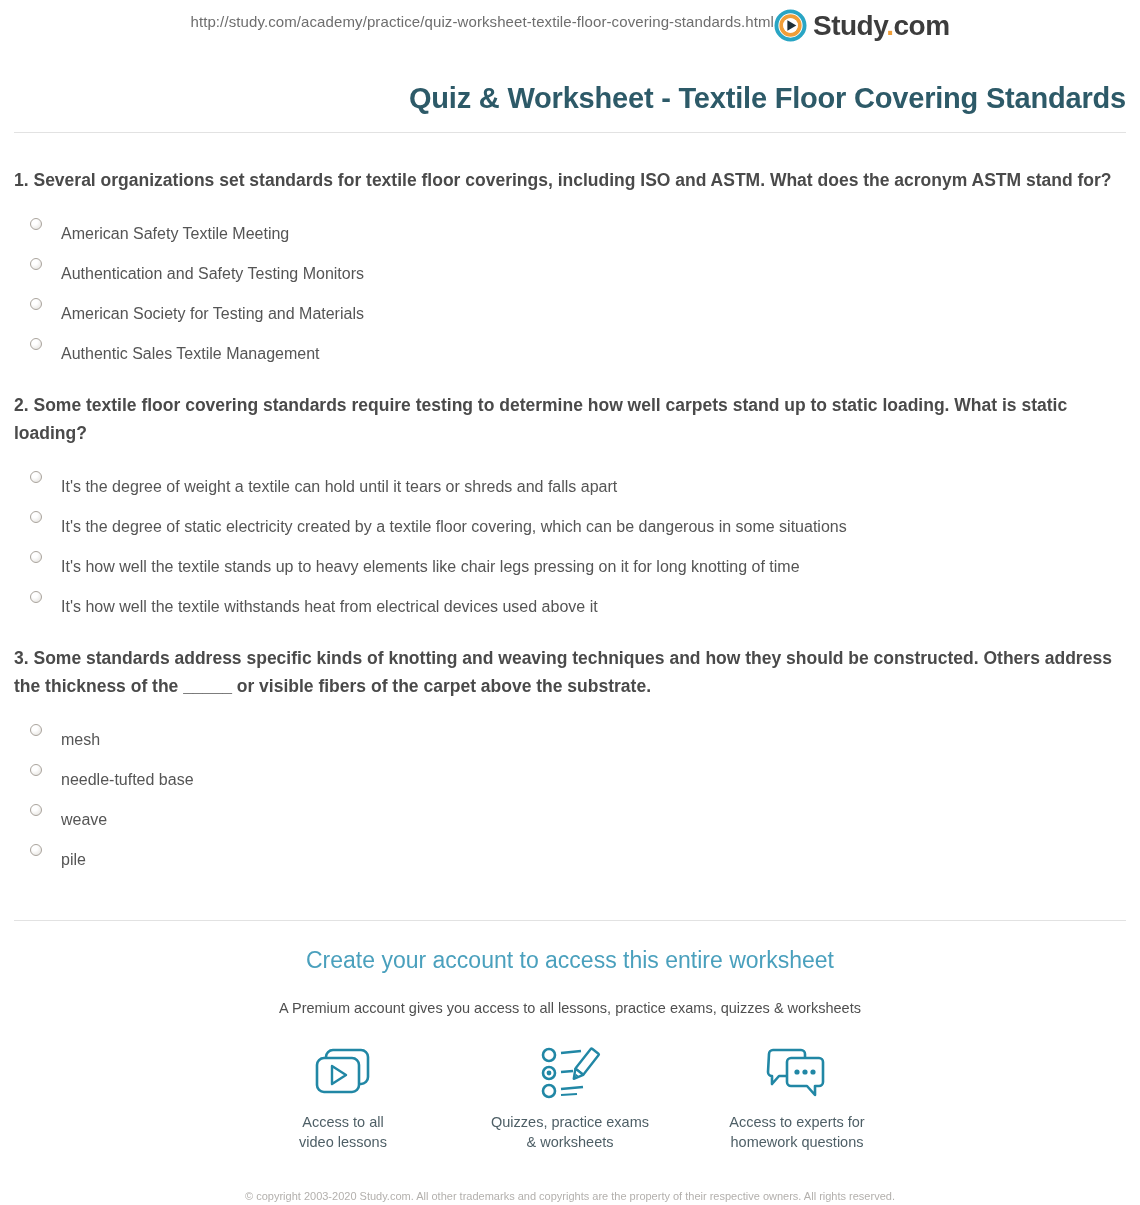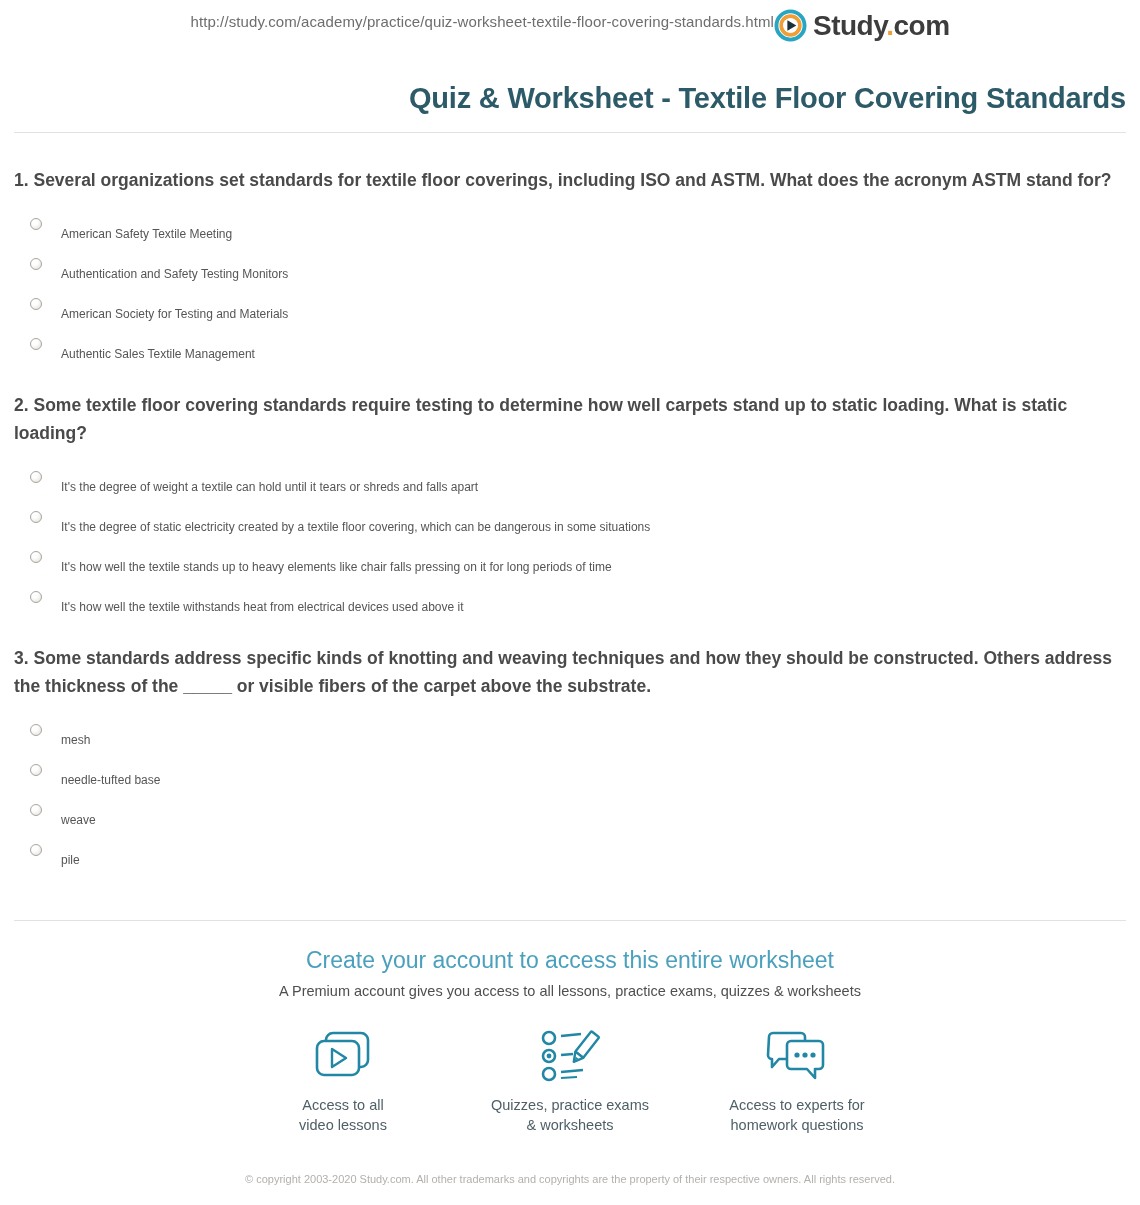--- a/index.html
+++ b/index.html
@@ -71,37 +71,37 @@
   .radio {
     width: 12px;
     height: 12px;
     border-radius: 50%;
     border: 1px solid #aaa49d;
     background: radial-gradient(circle at 35% 30%, #ffffff 30%, #e0ddd9 100%);
     margin-left: 16px;
     flex: 0 0 auto;
   }
   .option-label {
-    font-size: 12px;
+    font-size: 16px;
     color: #555555;
     margin-left: 19px;
     margin-top: 20px;
   }
 
   
   .cta-rule { margin-top: 50px; }
   .cta { text-align: center; }
   .cta-heading {
     margin-top: 26px;
     font-size: 23px;
     font-weight: normal;
     color: #4aa0bd;
   }
   .cta-sub {
-    margin-top: 9px;
+    margin-top: 26px;
     font-size: 14.5px;
     color: #4f4f4f;
   }
 
   
   .features {
     margin-top: 28px;
     display: flex;
     justify-content: center;
     gap: 10px;
@@ -177,21 +177,21 @@
       <div class="option">
         <span class="radio"></span>
         <span class="option-label">It's the degree of weight a textile can hold until it tears or shreds and falls apart</span>
       </div>
       <div class="option">
         <span class="radio"></span>
         <span class="option-label">It's the degree of static electricity created by a textile floor covering, which can be dangerous in some situations</span>
       </div>
       <div class="option">
         <span class="radio"></span>
-        <span class="option-label">It's how well the textile stands up to heavy elements like chair falls pressing on it for long periods of time</span>
+        <span class="option-label">It's how well the textile stands up to heavy elements like chair legs pressing on it for long knotting of time</span>
       </div>
       <div class="option">
         <span class="radio"></span>
         <span class="option-label">It's how well the textile withstands heat from electrical devices used above it</span>
       </div>
     </div>
   </div>
 
   <div class="question" style="margin-top:27px;">
     <div class="question-text">3. Some standards address specific kinds of knotting and weaving techniques and how they should be constructed. Others address the thickness of the _____ or visible fibers of the carpet above the substrate.</div>

